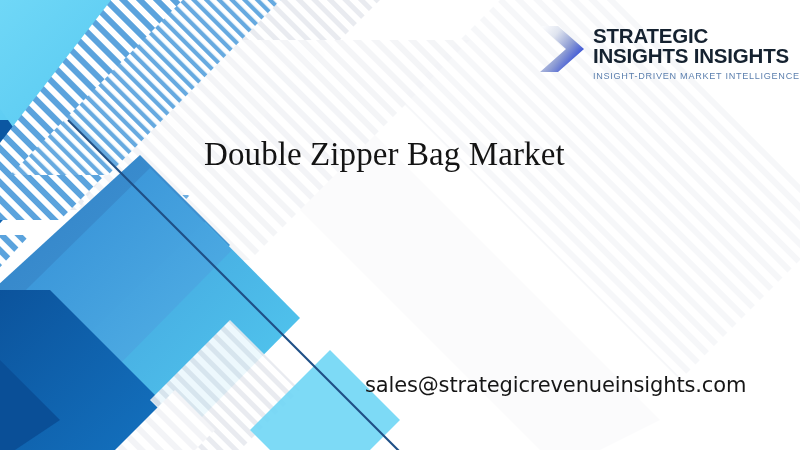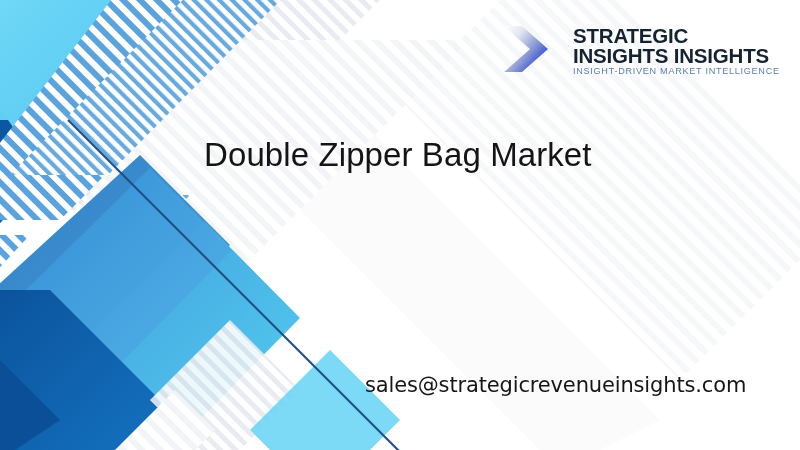--- a/index.html
+++ b/index.html
@@ -24,27 +24,26 @@
     position: absolute;
     inset: 0;
     width: 800px;
     height: 450px;
     pointer-events: none;
   }
 
   
   .logo-block {
     position: absolute;
-    left: 500px;
+    left: 536px;
     top: 22px;
     width: 232px;
     height: 62px;
     display: flex;
     align-items: flex-start;
-    gap: 16px;
   }
   .logo-mark {
     width: 52px;
     height: 52px;
     flex: 0 0 52px;
     margin-top: 1px;
   }
   .logo-text {
     margin-left: 5px;
     padding-top: 4px;
@@ -52,33 +51,34 @@
   .logo-name {
     font-family: "Liberation Sans", sans-serif;
     font-weight: bold;
     font-size: 20.5px;
     line-height: 20px;
     letter-spacing: -0.2px;
     color: #152230;
     white-space: nowrap;
   }
   .logo-tagline {
+    margin-top: 5px;
     font-family: "Liberation Sans", sans-serif;
     font-size: 9.1px;
     letter-spacing: 0.72px;
     color: #5b7fae;
     white-space: nowrap;
   }
 
   
   .slide-title {
     position: absolute;
     left: 204px;
     top: 136px;
-    font-family: Liberation Sans, sans-serif;
+    font-family: Liberation Serif, serif;
     font-size: 33px;
     font-weight: normal;
     color: #141414;
     letter-spacing: 0.1px;
     white-space: nowrap;
   }
 
   
   .slide-email {
     position: absolute;

